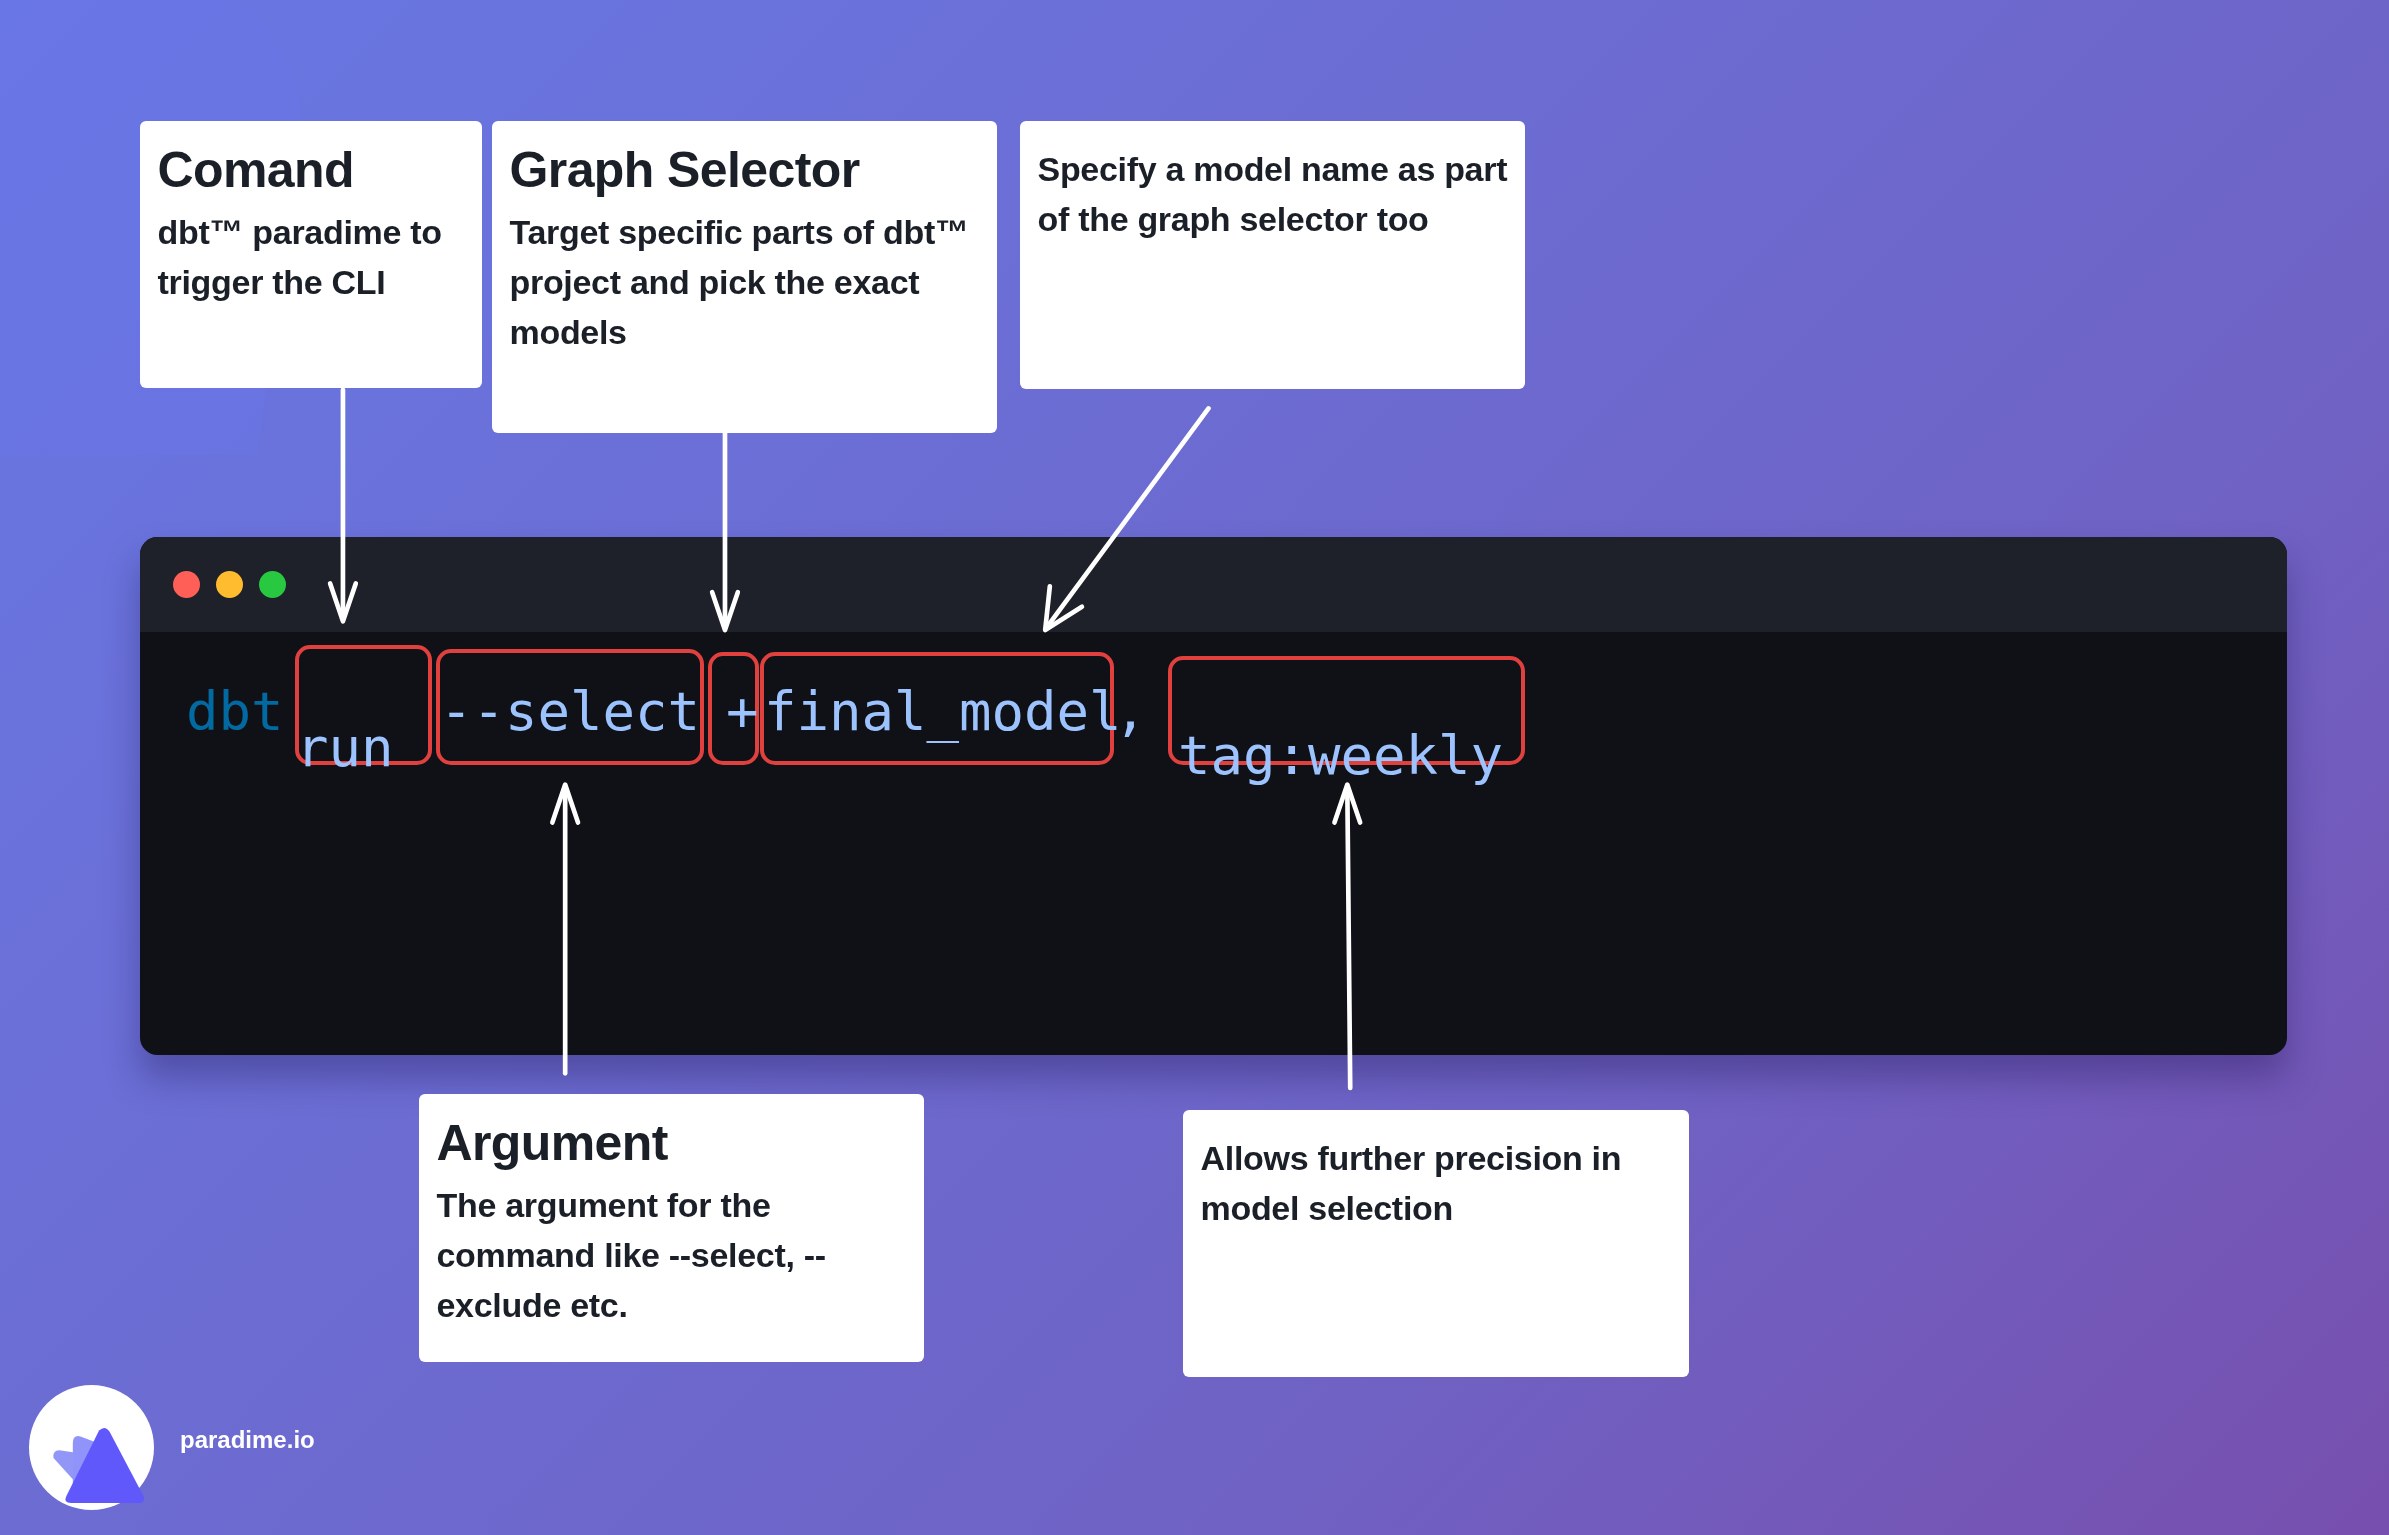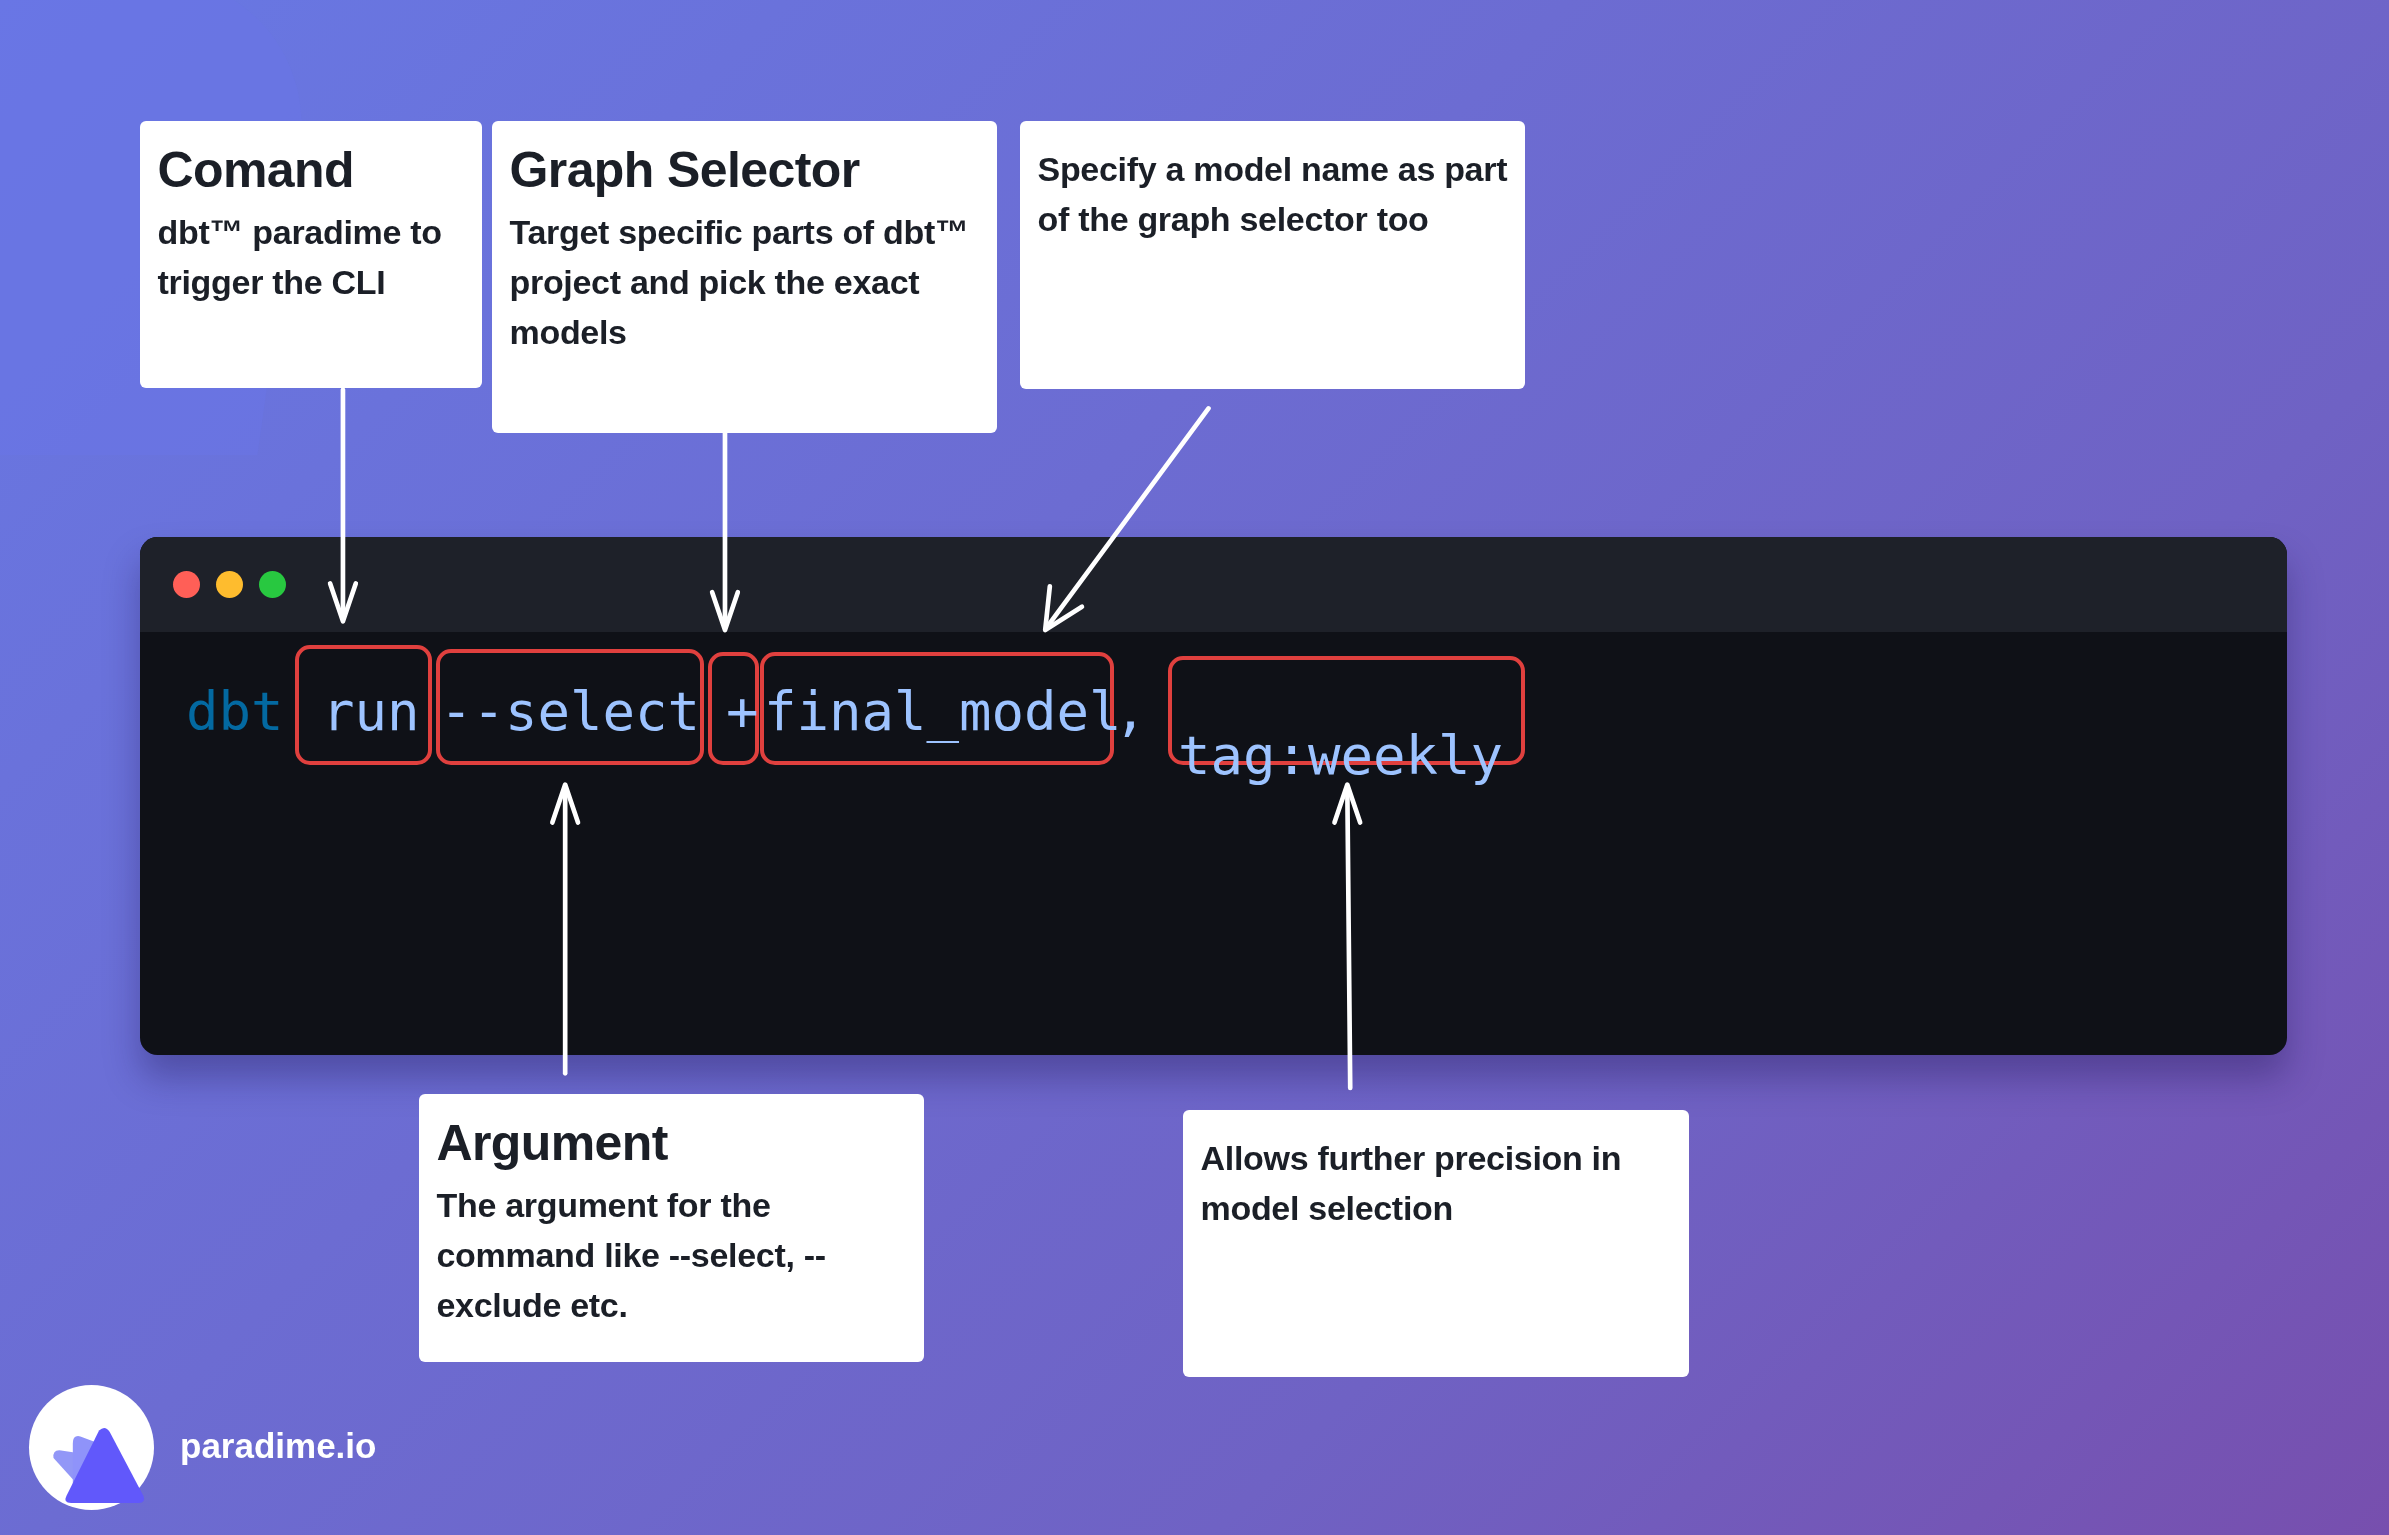--- a/index.html
+++ b/index.html
@@ -37,21 +37,21 @@
   .tok { position:absolute; top:0; }
   .hl {
     position:absolute; border:4.1px solid #e0403e; border-radius:15px; box-sizing:border-box;
   }
   .arrow { position:absolute; overflow:visible; }
   .logo {
     position:absolute; left:29px; top:1385px; width:125px; height:125px; border-radius:50%;
     background:#ffffff;
   }
   .brand {
-    position:absolute; left:180px; top:1426px; font-size:35px; font-weight:700; color:#ffffff;
+    position:absolute; left:180px; top:1426px; font-size:24px; font-weight:700; color:#ffffff;
   }
 </style>
 </head>
 <body>
 
 <div class="blob"></div>
 
 <div class="card" style="left:140px; top:121px; width:342px; height:267px;">
   <h2>Comand</h2>
   <p style="width:292px;">dbt™ paradime to trigger the CLI</p>
@@ -75,21 +75,21 @@
 </div>
 
 <div class="hl" style="left:295px; top:645px; width:137px; height:120px;"></div>
 <div class="hl" style="left:436px; top:649px; width:268px; height:116px;"></div>
 <div class="hl" style="left:708px; top:652px; width:51px; height:113px;"></div>
 <div class="hl" style="left:760px; top:652px; width:354px; height:113px;"></div>
 <div class="hl" style="left:1168px; top:656px; width:357px; height:109px;"></div>
 
 <div class="cmd">
   <span class="tok" style="left:0; color:#0369a1;">dbt</span>
-  <span class="tok" style="left:136px;">run</span>
+  <span class="tok" style="left:110px;margin-top:36px;">run</span>
   <span class="tok" style="left:254px;">--select</span>
   <span class="tok" style="left:540px;">+</span>
   <span class="tok" style="left:578px;">final_model</span>
   <span class="tok" style="left:928px;">,</span>
   <span class="tok" style="left:992px;margin-top:44px;">tag:weekly</span>
 </div>
 
 <svg class="arrow" style="left:0; top:0;" width="2389" height="1536" viewBox="0 0 4096 2633">
   <g stroke="#ffffff" stroke-width="8" fill="none" stroke-linecap="round" stroke-linejoin="round">
 

